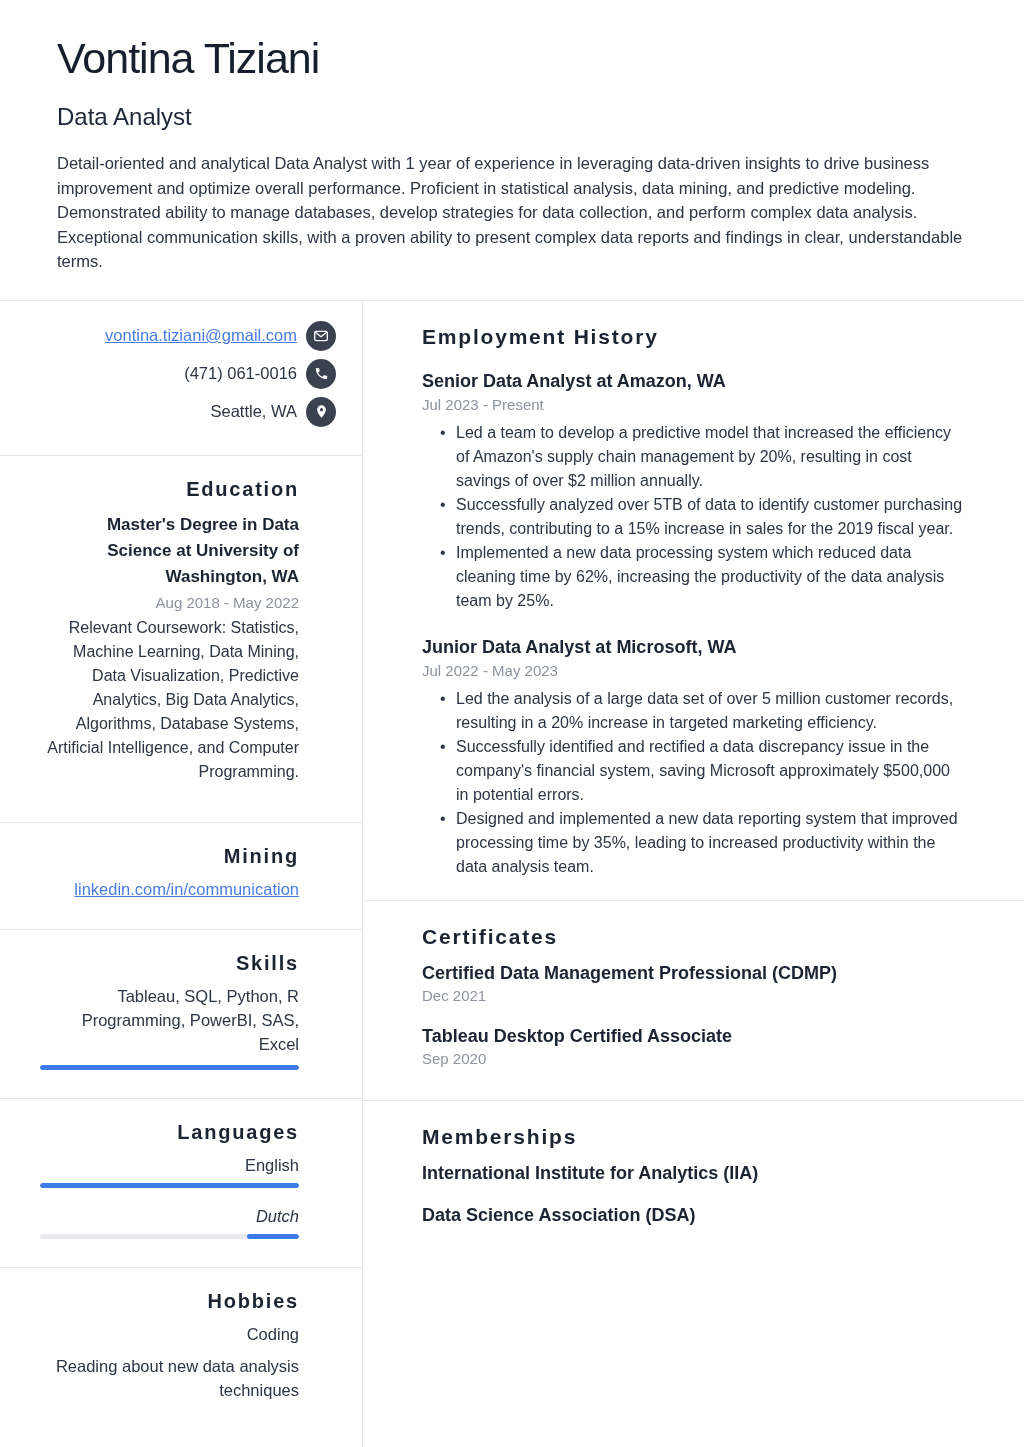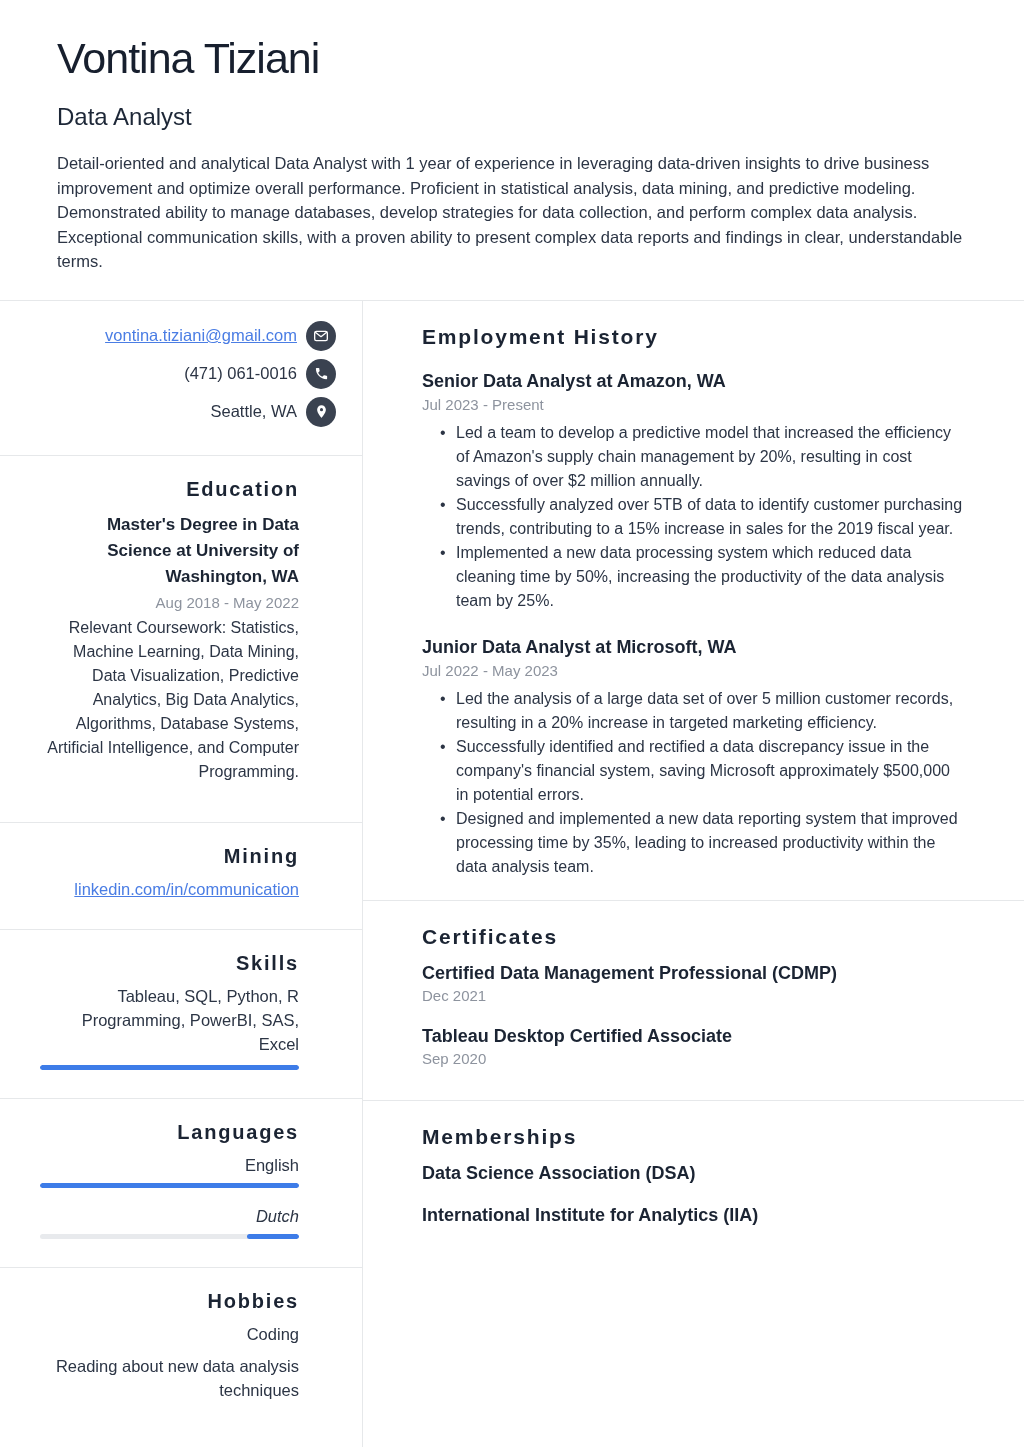--- a/index.html
+++ b/index.html
@@ -172,21 +172,21 @@
             <li>
                 <span class="dot">•</span>
                 <span>Led a team to develop a predictive model that increased the efficiency of Amazon's supply chain management by 20%, resulting in cost savings of over $2 million annually.</span>
               </li>
             <li>
                 <span class="dot">•</span>
                 <span>Successfully analyzed over 5TB of data to identify customer purchasing trends, contributing to a 15% increase in sales for the 2019 fiscal year.</span>
               </li>
             <li>
                 <span class="dot">•</span>
-                <span>Implemented a new data processing system which reduced data cleaning time by 50%, increasing the productivity of the data analysis team by 25%.</span>
+                <span>Implemented a new data processing system which reduced data cleaning time by 62%, increasing the productivity of the data analysis team by 25%.</span>
               </li>
           </ul>
         </div>
 
         <div class="job">
           <div class="job-name">Junior Data Analyst at Microsoft, WA</div>
           <div class="job-dates">Jul 2022 - May 2023</div>
           <ul class="bullets">
             <li>
                 <span class="dot">•</span>
@@ -211,19 +211,19 @@
           <div class="cert-date">Dec 2021</div>
         </div>
         <div class="cert">
           <div class="cert-title">Tableau Desktop Certified Associate</div>
           <div class="cert-date">Sep 2020</div>
         </div>
       </section>
 
       <section class="main-section">
         <div class="main-heading">Memberships</div>
+        <div class="membership">International Institute for Analytics (IIA)</div>
         <div class="membership">Data Science Association (DSA)</div>
-        <div class="membership">International Institute for Analytics (IIA)</div>
       </section>
 
     </main>
   </div>
 </div>
 
 </body></html>

